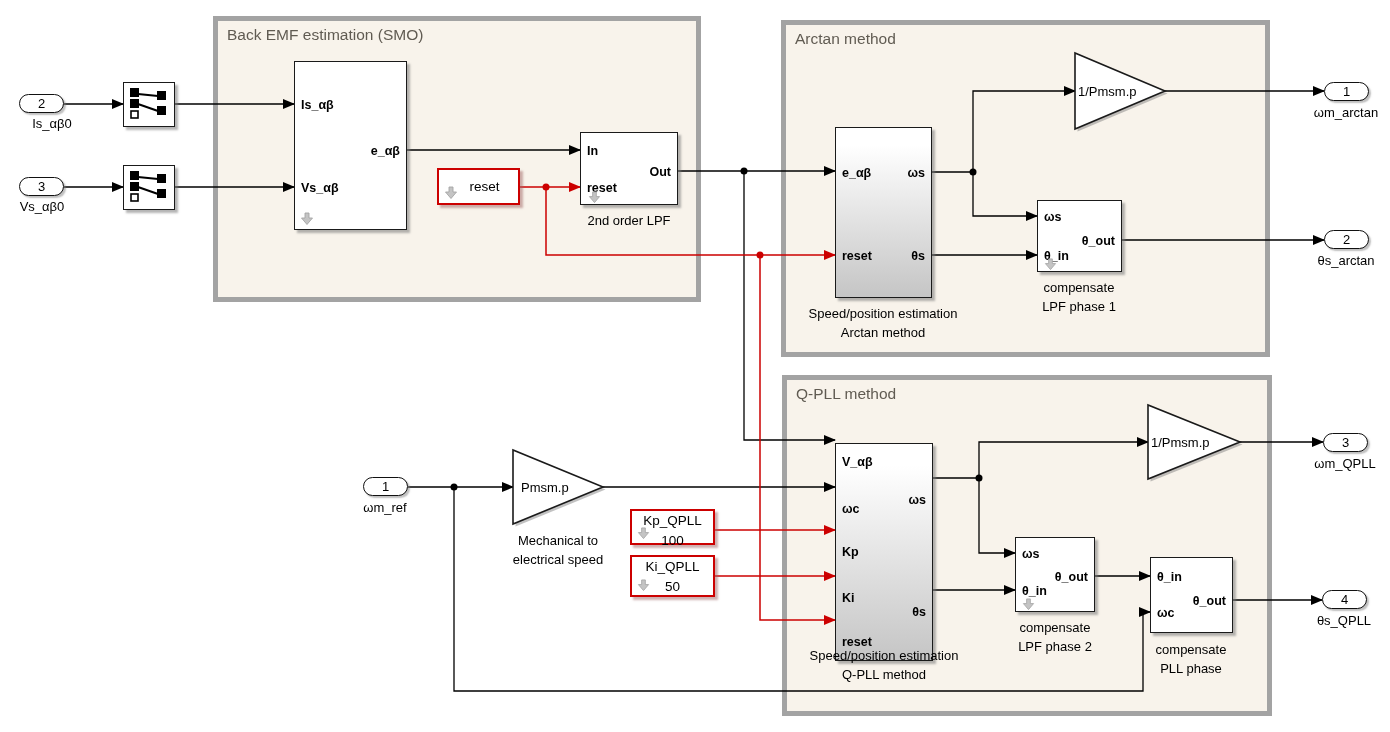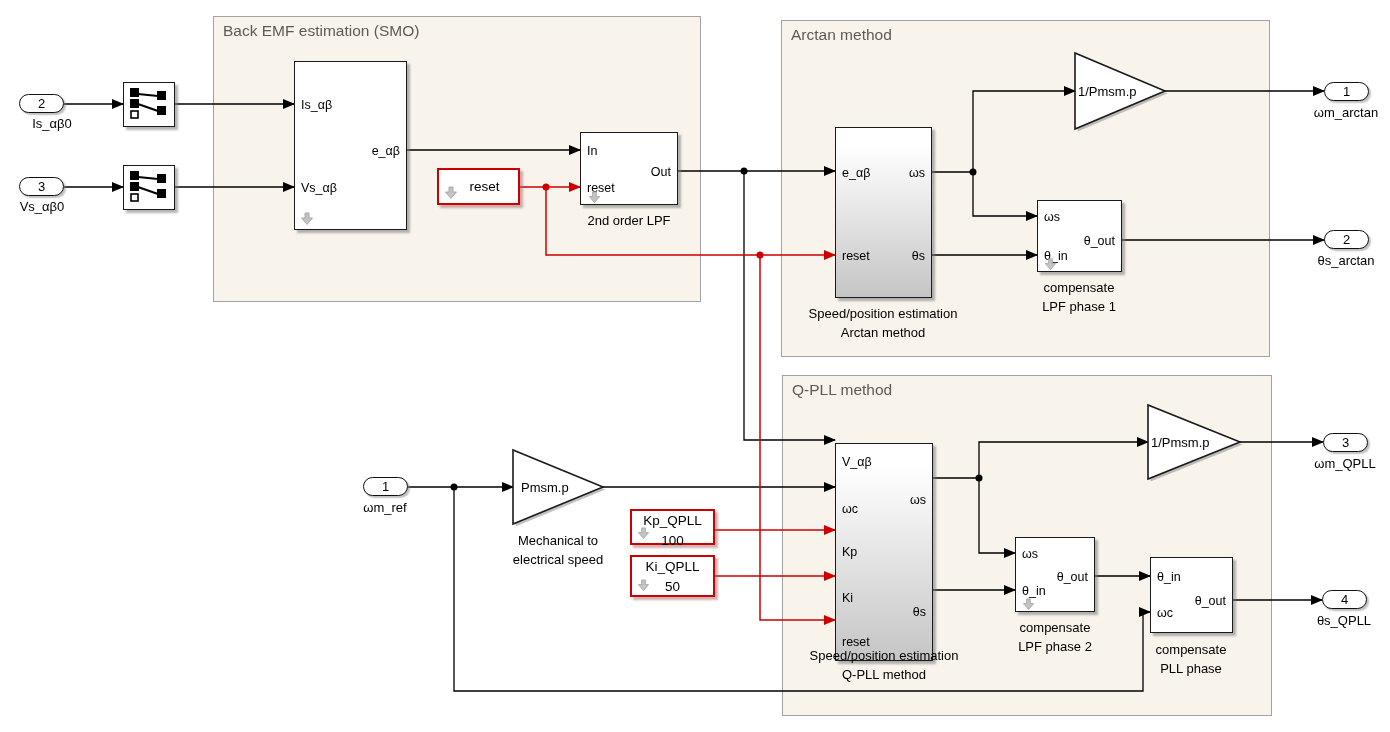--- a/index.html
+++ b/index.html
@@ -1,22 +1,22 @@
 <!DOCTYPE html>
 <html><head>
 <meta charset="utf-8">
 <style>
   html,body{margin:0;padding:0;background:#fff;}
   .canvas{position:relative;width:1390px;height:732px;background:#ffffff;
           font-family:"Liberation Sans",sans-serif;overflow:hidden;}
-  .area{position:absolute;background:#f8f3eb;border:1px solid #a3a3a3;box-sizing:border-box;text-align:center;}
+  .area{position:absolute;background:#f8f3eb;border:5px solid #a3a3a3;box-sizing:border-box;text-align:center;}
   .area-label{position:absolute;top:5px;left:9px;font-size:15.5px;color:#605b52;white-space:nowrap;}
   svg.wires{position:absolute;left:0;top:0;}
   .blk{position:absolute;background:#fff;border:1.6px solid #1a1a1a;box-sizing:border-box;
-       box-shadow:2.5px 2.5px 2px rgba(120,120,120,0.55);}
+       box-shadow:2.5px 2.5px 2px rgba(120,120,120,0.55);font-weight:bold;}
   .blk.grad{background:linear-gradient(to bottom,#ffffff 10%,#c5c5c5 100%);}
   .pl{position:absolute;font-size:12.5px;color:#000;transform:translateY(-50%);white-space:nowrap;}
   .pl.l{left:6px;} .pl.r{right:6px;}
   .lbl{position:absolute;font-size:13px;color:#000;text-align:center;line-height:18.5px;}
   .oport{position:absolute;width:45px;height:19px;background:#fff;border:1.4px solid #111;
          border-radius:10px;display:flex;align-items:center;justify-content:center;
          font-size:13px;box-sizing:border-box;box-shadow:2px 2px 1.5px rgba(130,130,130,0.5);}
   .tag{position:absolute;background:#fff;border:2px solid #cc0000;box-sizing:border-box;
        box-shadow:2.5px 2.5px 2px rgba(160,100,100,0.5);font-size:13.5px;color:#000;}
   .va{position:absolute;line-height:0;}

